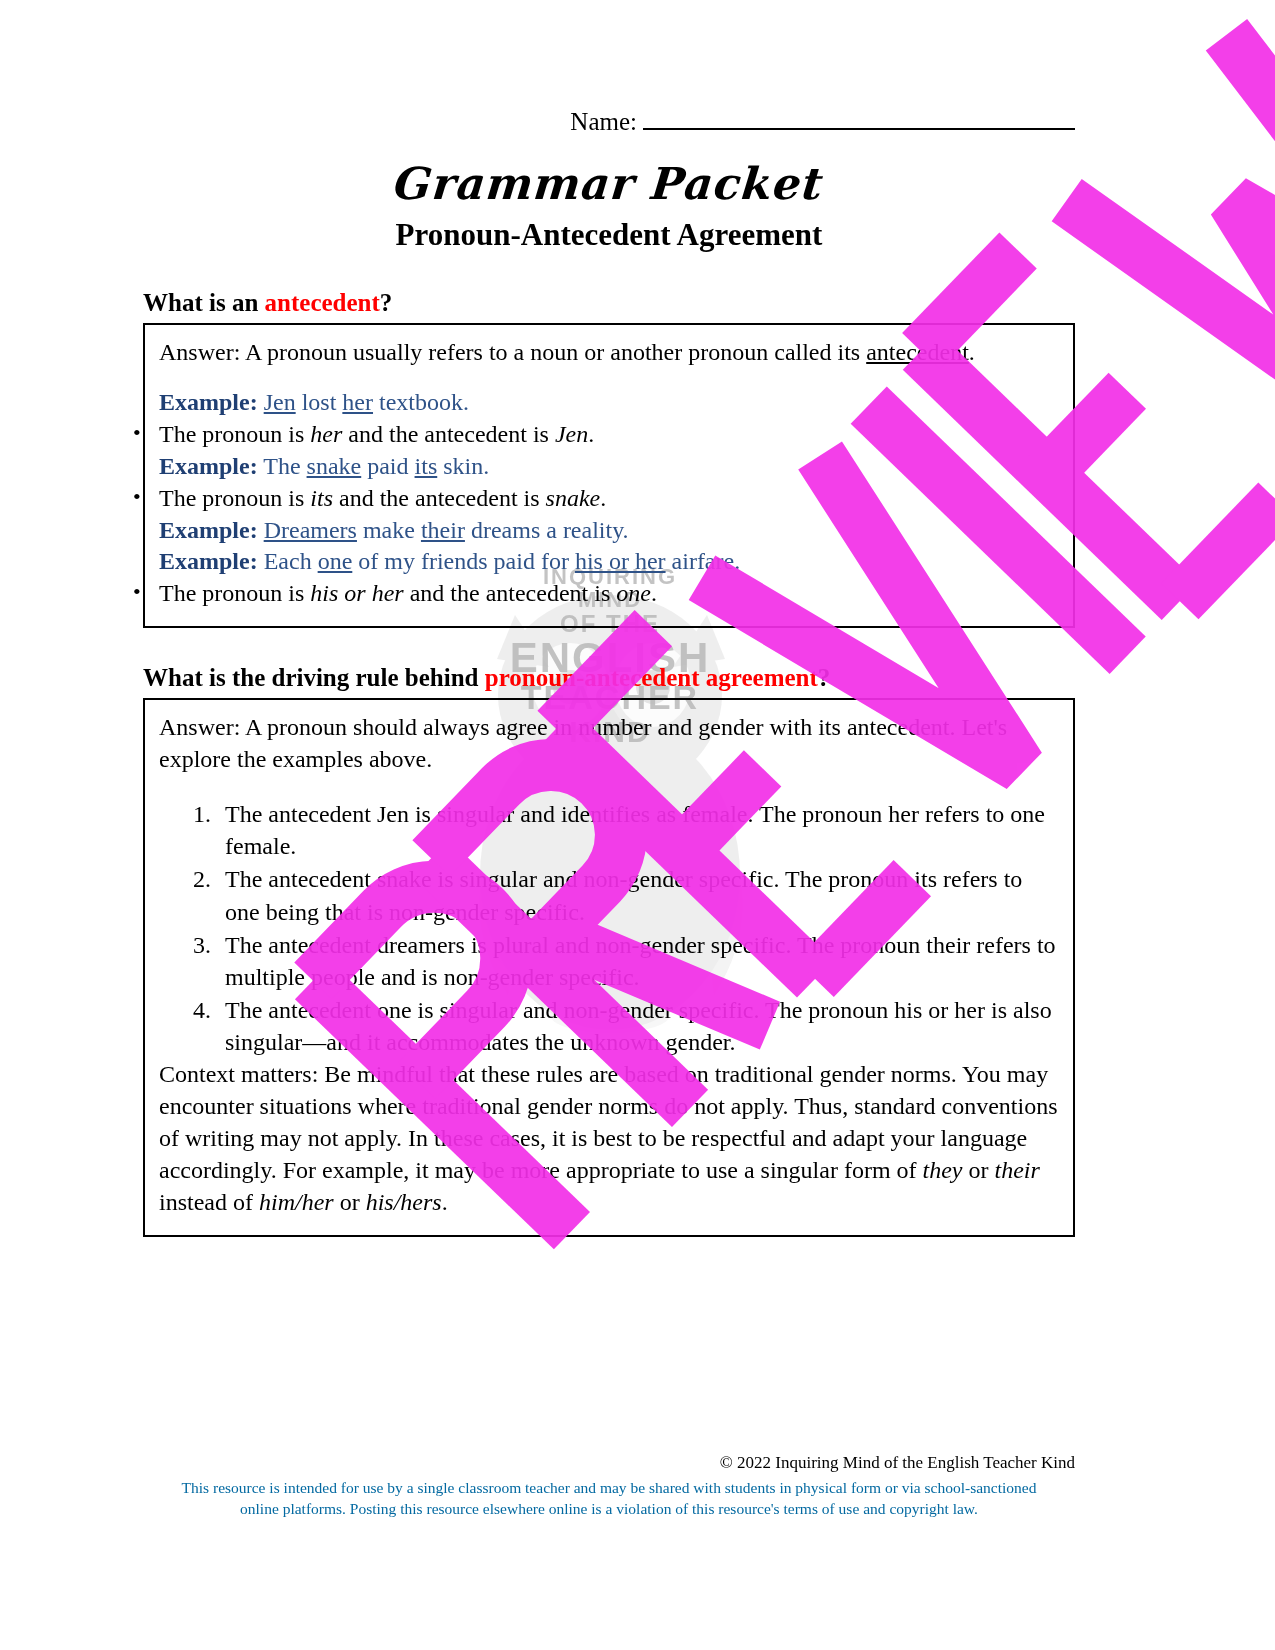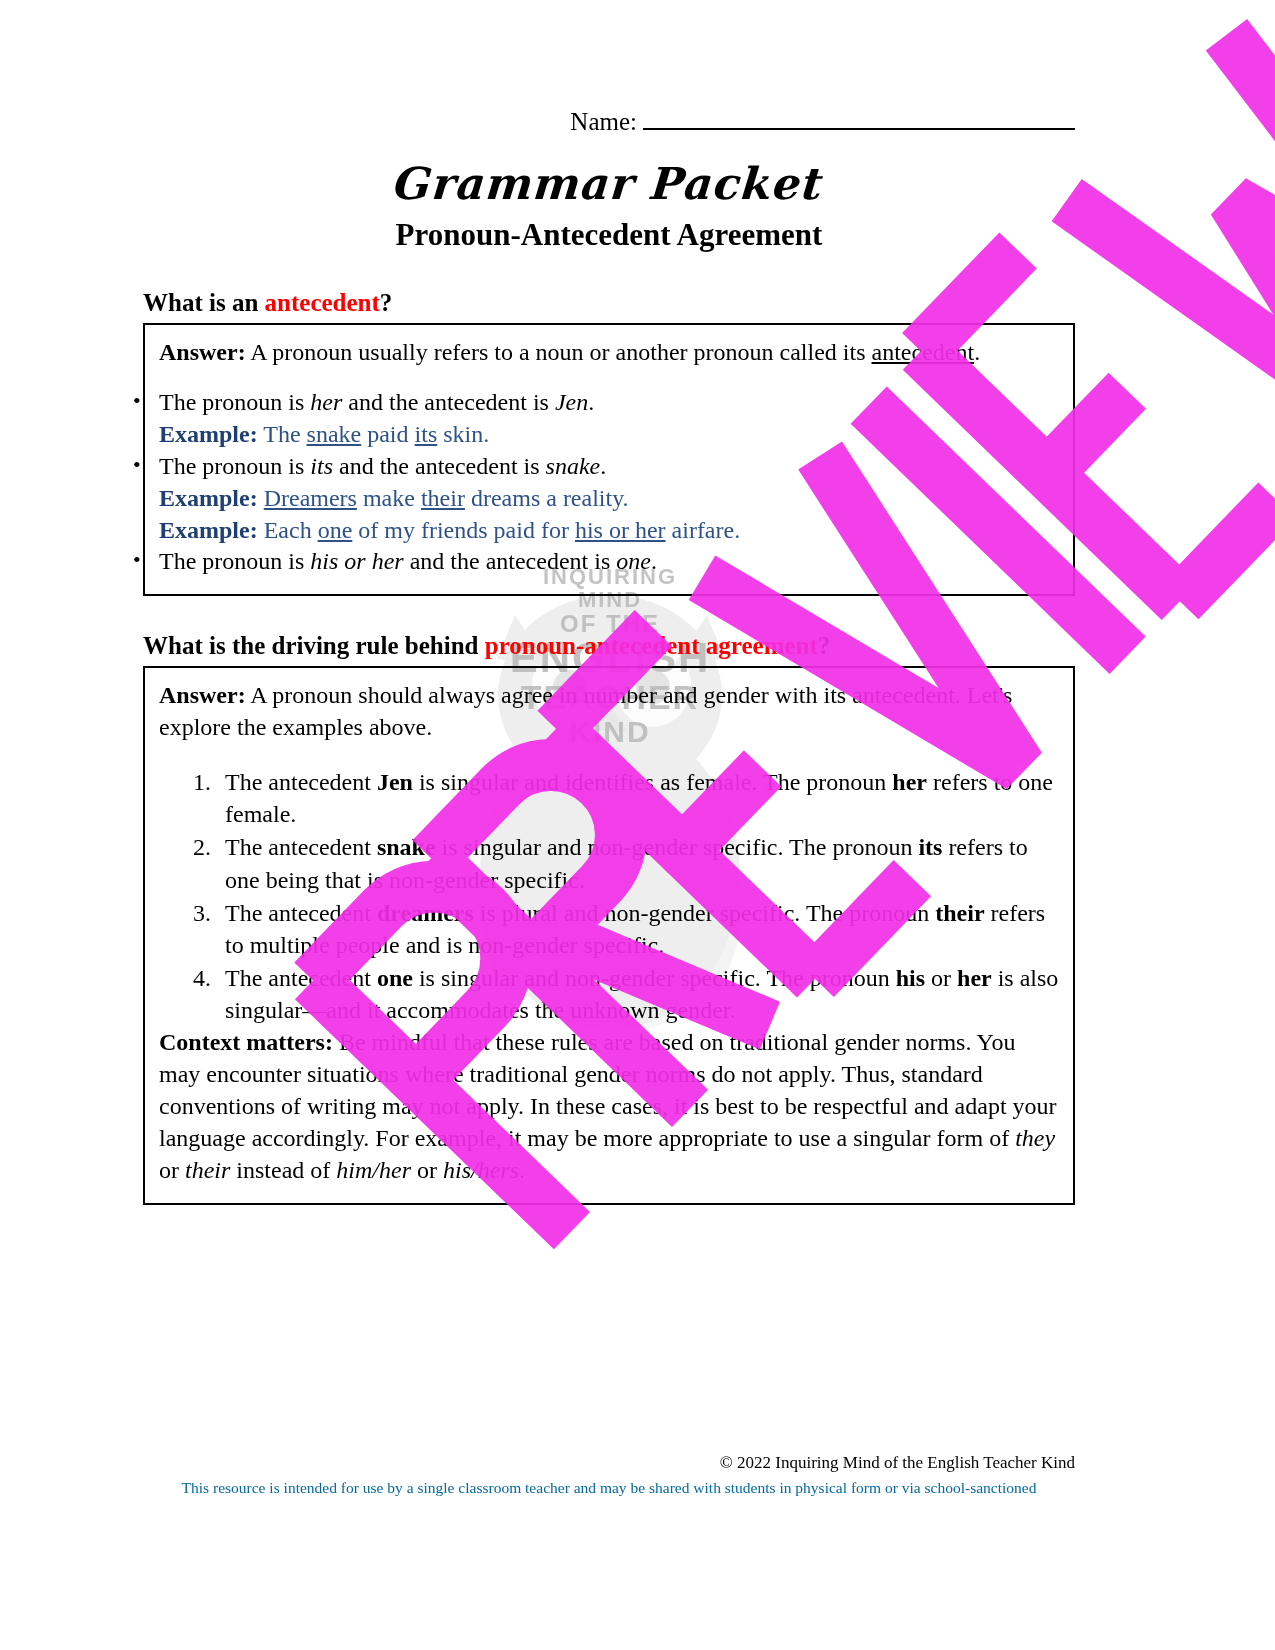--- a/index.html
+++ b/index.html
@@ -104,21 +104,21 @@
   .question .hl { color: #ff0000; }
 
   
   .answer-box {
     border: 2.5px solid #000;
     padding: 12px 14px 16px 14px;
     font-size: 24px;
     line-height: 1.33;
   }
   .answer-box p { margin: 0; }
-  .b { font-weight: 700; }
+  .b { font-weight: 400; }
   .i { font-style: italic; }
   .u { text-decoration: underline; }
 
   .ex-line {
     color: #2e5288;
     margin: 0;
   }
   .ex-line .ex-label { font-weight: 700; color: #1f3f73; }
   .bullet-line {
     margin: 0 0 0 46px;
@@ -213,20 +213,21 @@
     <div class="packet-title">Grammar Packet</div>
     <div class="packet-sub">Pronoun-Antecedent Agreement</div>
 
     <div class="question"><span>What is an </span><span class="hl">antecedent</span><span>?</span></div>
 
     <div class="answer-box">
       <p><span class="b">Answer:</span><span> A pronoun usually refers to a noun or another pronoun called its </span><span class="u">antecedent</span><span>.</span></p>
 
       <div class="gap"></div>
 
+      <p class="ex-line"><span class="ex-label">Example:</span><span> </span><span class="u">Jen</span><span> lost </span><span class="u">her</span><span> textbook.</span></p>
       <p class="bullet-line"><span>The pronoun is </span><span class="i">her</span><span> and the antecedent is </span><span class="i">Jen</span><span>.</span></p>
 
       <p class="ex-line"><span class="ex-label">Example:</span><span> The </span><span class="u">snake</span><span> paid </span><span class="u">its</span><span> skin.</span></p>
       <p class="bullet-line"><span>The pronoun is </span><span class="i">its</span><span> and the antecedent is </span><span class="i">snake</span><span>.</span></p>
 
       <p class="ex-line"><span class="ex-label">Example:</span><span> </span><span class="u">Dreamers</span><span> make </span><span class="u">their</span><span> dreams a reality.</span></p>
 
       <p class="ex-line"><span class="ex-label">Example:</span><span> Each </span><span class="u">one</span><span> of my friends paid for </span><span class="u">his or her</span><span> airfare.</span></p>
       <p class="bullet-line"><span>The pronoun is </span><span class="i">his or her</span><span> and the antecedent is </span><span class="i">one</span><span>.</span></p>
     </div>
@@ -247,20 +248,21 @@
       </ol>
 
       <p class="context-p"><span class="b">Context matters:</span><span> Be mindful that these rules are based on traditional gender norms.  You may encounter situations where traditional gender norms do not apply.  Thus, standard conventions of writing may not apply.  In these cases, it is best to be respectful and adapt your language accordingly.  For example, it may be more appropriate to use a singular form of </span><span class="i">they</span><span> or </span><span class="i">their</span><span> instead of </span><span class="i">him/her</span><span> or </span><span class="i">his/hers</span><span>.</span></p>
     </div>
   </div>
 
   <div class="footer">
     <div>© 2022 Inquiring Mind of the English Teacher Kind</div>
     <div class="footer-terms">
       <div>This resource is intended for use by a single classroom teacher and may be shared with students in physical form or via school-sanctioned</div>
+      <div>online platforms.  Posting this resource elsewhere online is a violation of this resource's terms of use and copyright law.</div>
     </div>
   </div>
 </div>
 
 <svg id="preview-overlay" viewBox="0 0 1275 1650">
   <g fill="none" stroke="#f32fe8" stroke-width="52" stroke-linecap="butt" stroke-linejoin="miter" opacity="0.92" transform="rotate(-46 637 825)">
 
     <path d="M300 700 V1060"></path>
     <path d="M300 700 H400 a72 72 0 0 1 0 144 H300"></path>
 

